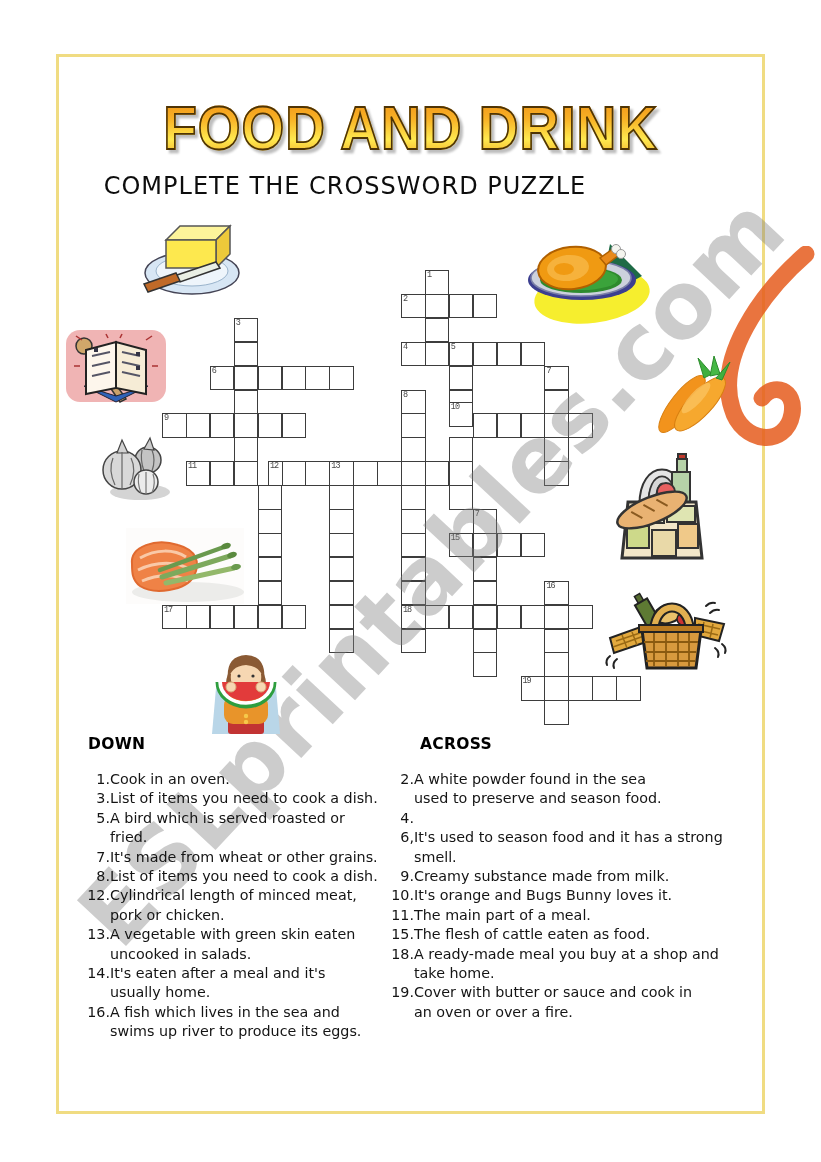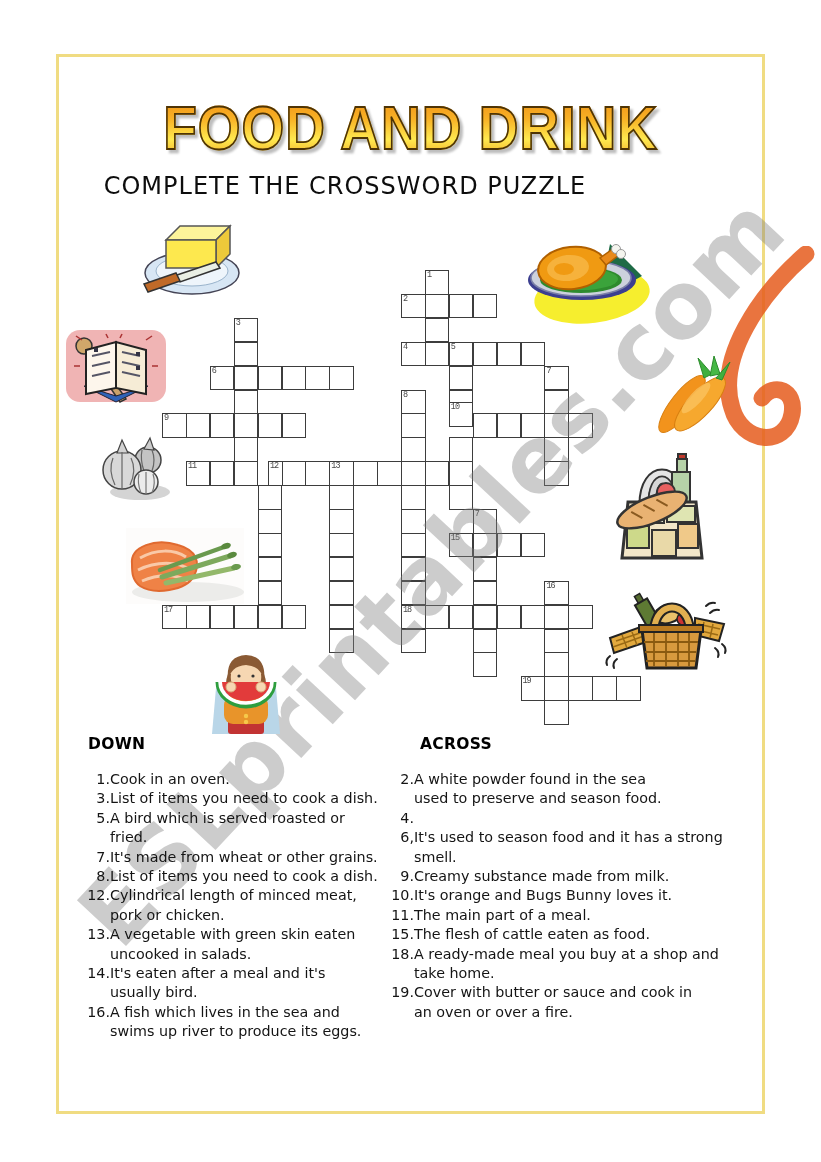--- a/index.html
+++ b/index.html
@@ -393,21 +393,21 @@
 pork or chicken.</span>
     </div>
     <div class="clue">
       <span class="cnum">13.</span>
       <span class="ctext">A vegetable with green skin eaten
 uncooked in salads.</span>
     </div>
     <div class="clue">
       <span class="cnum">14.</span>
       <span class="ctext">It's eaten after a meal and it's
-usually bird.</span>
+usually home.</span>
     </div>
     <div class="clue">
       <span class="cnum">16.</span>
       <span class="ctext">A fish which lives in the sea and
 swims up river to produce its eggs.</span>
     </div>
   </div>
 <div class="abs clues" id="across-list">
     <div class="clue">
       <span class="cnum">2.</span>

